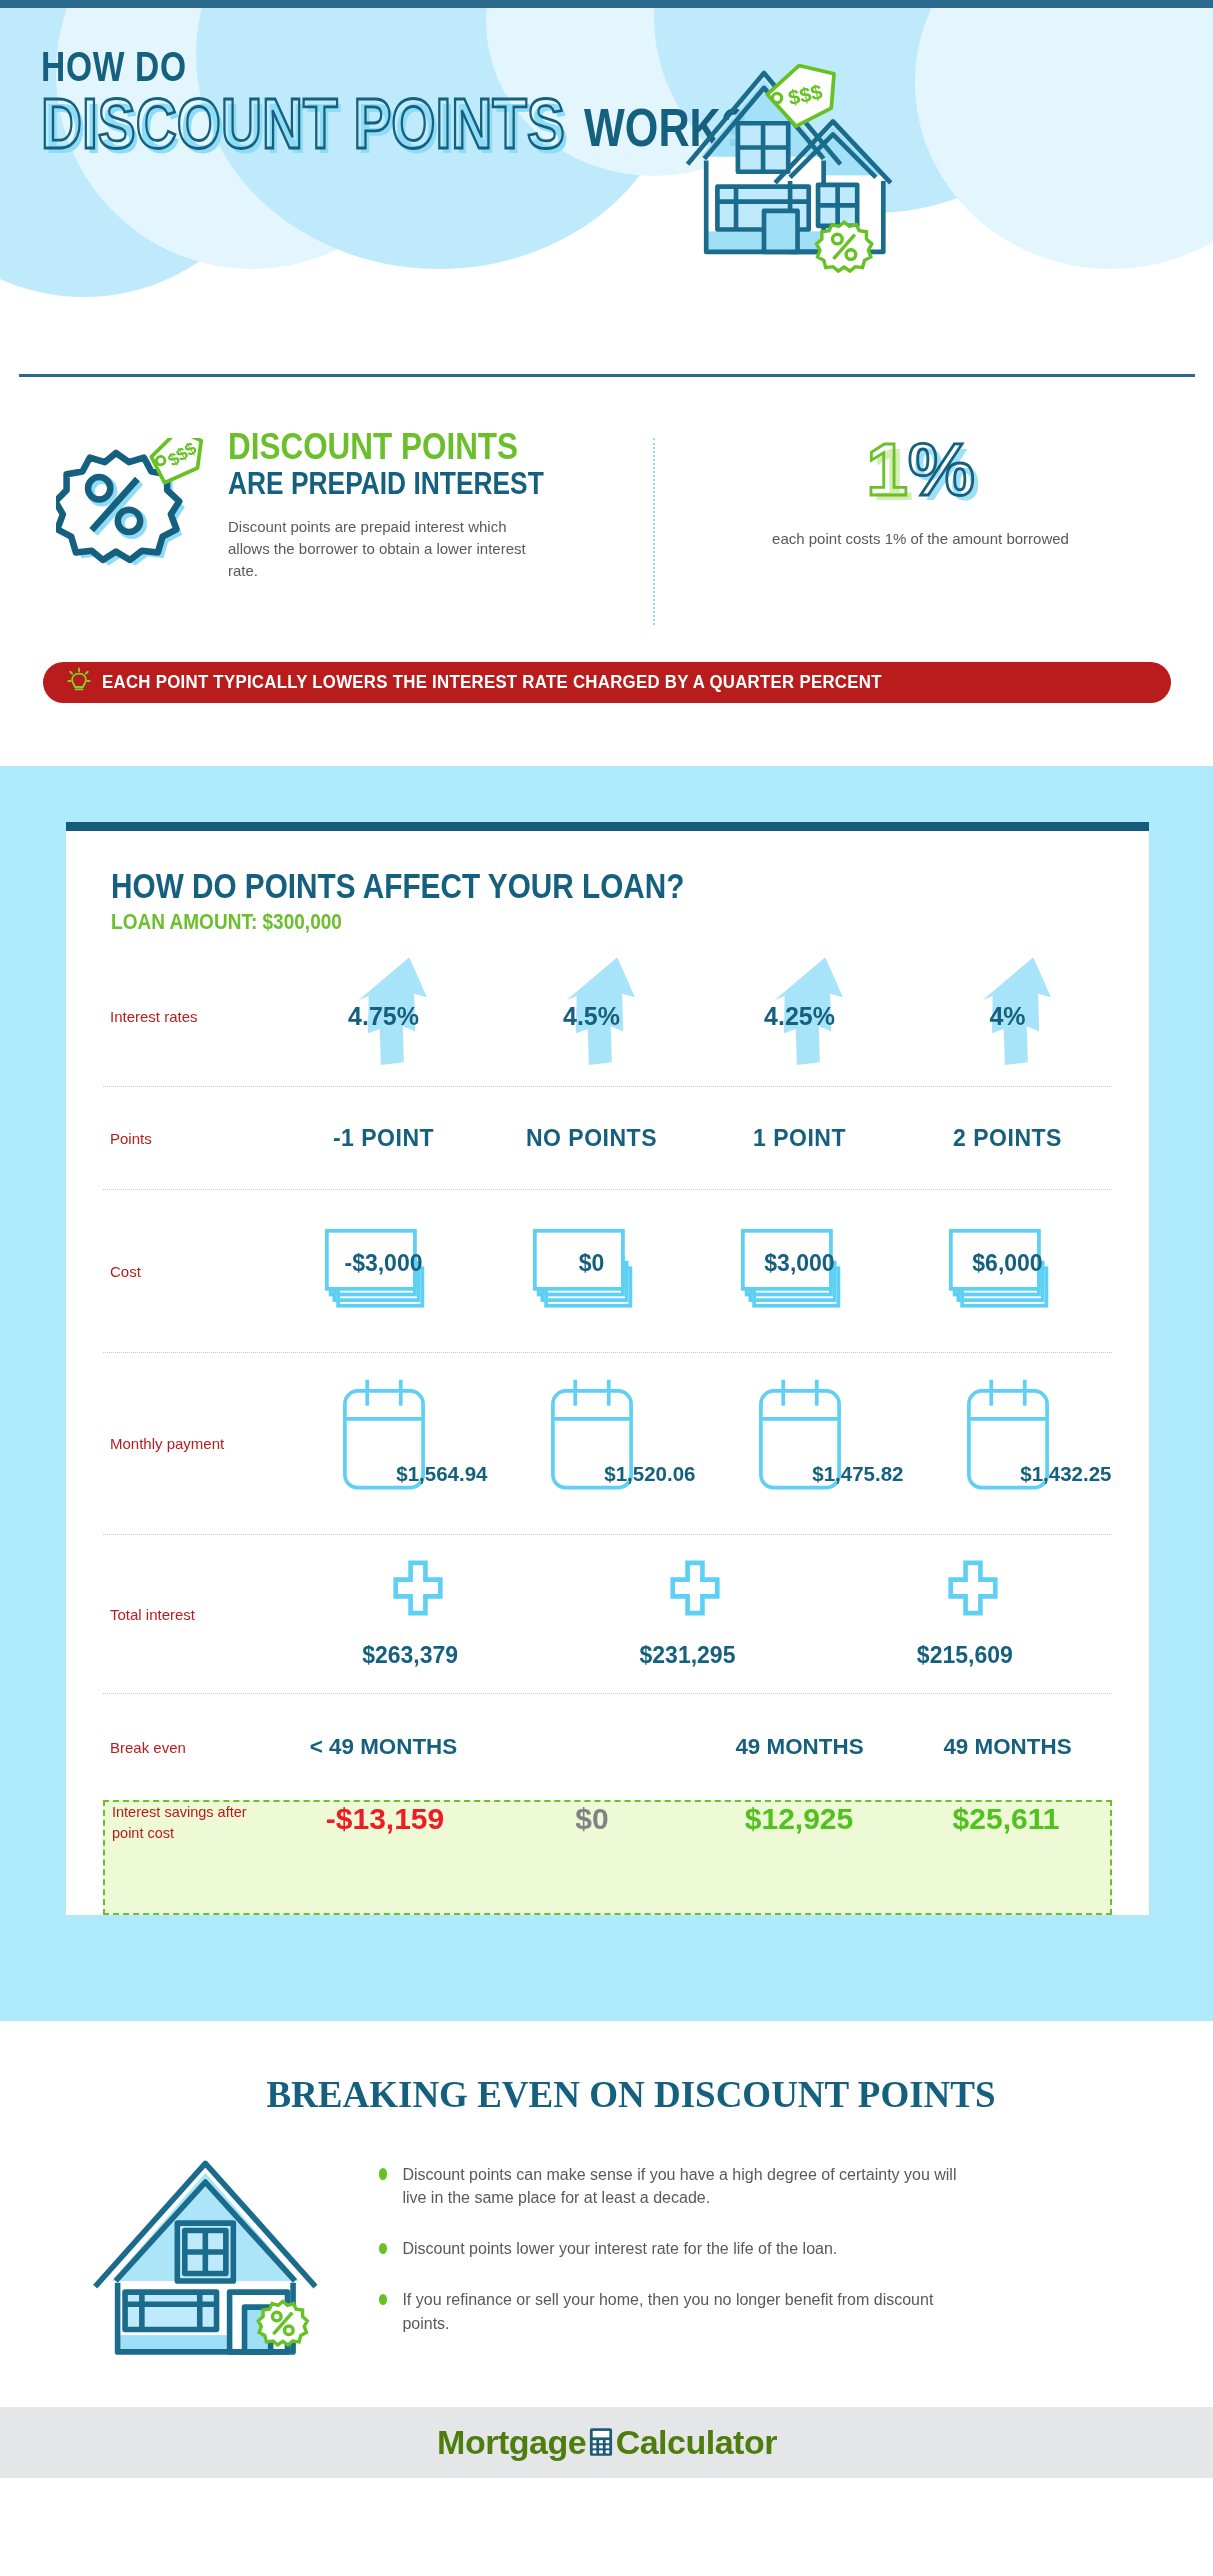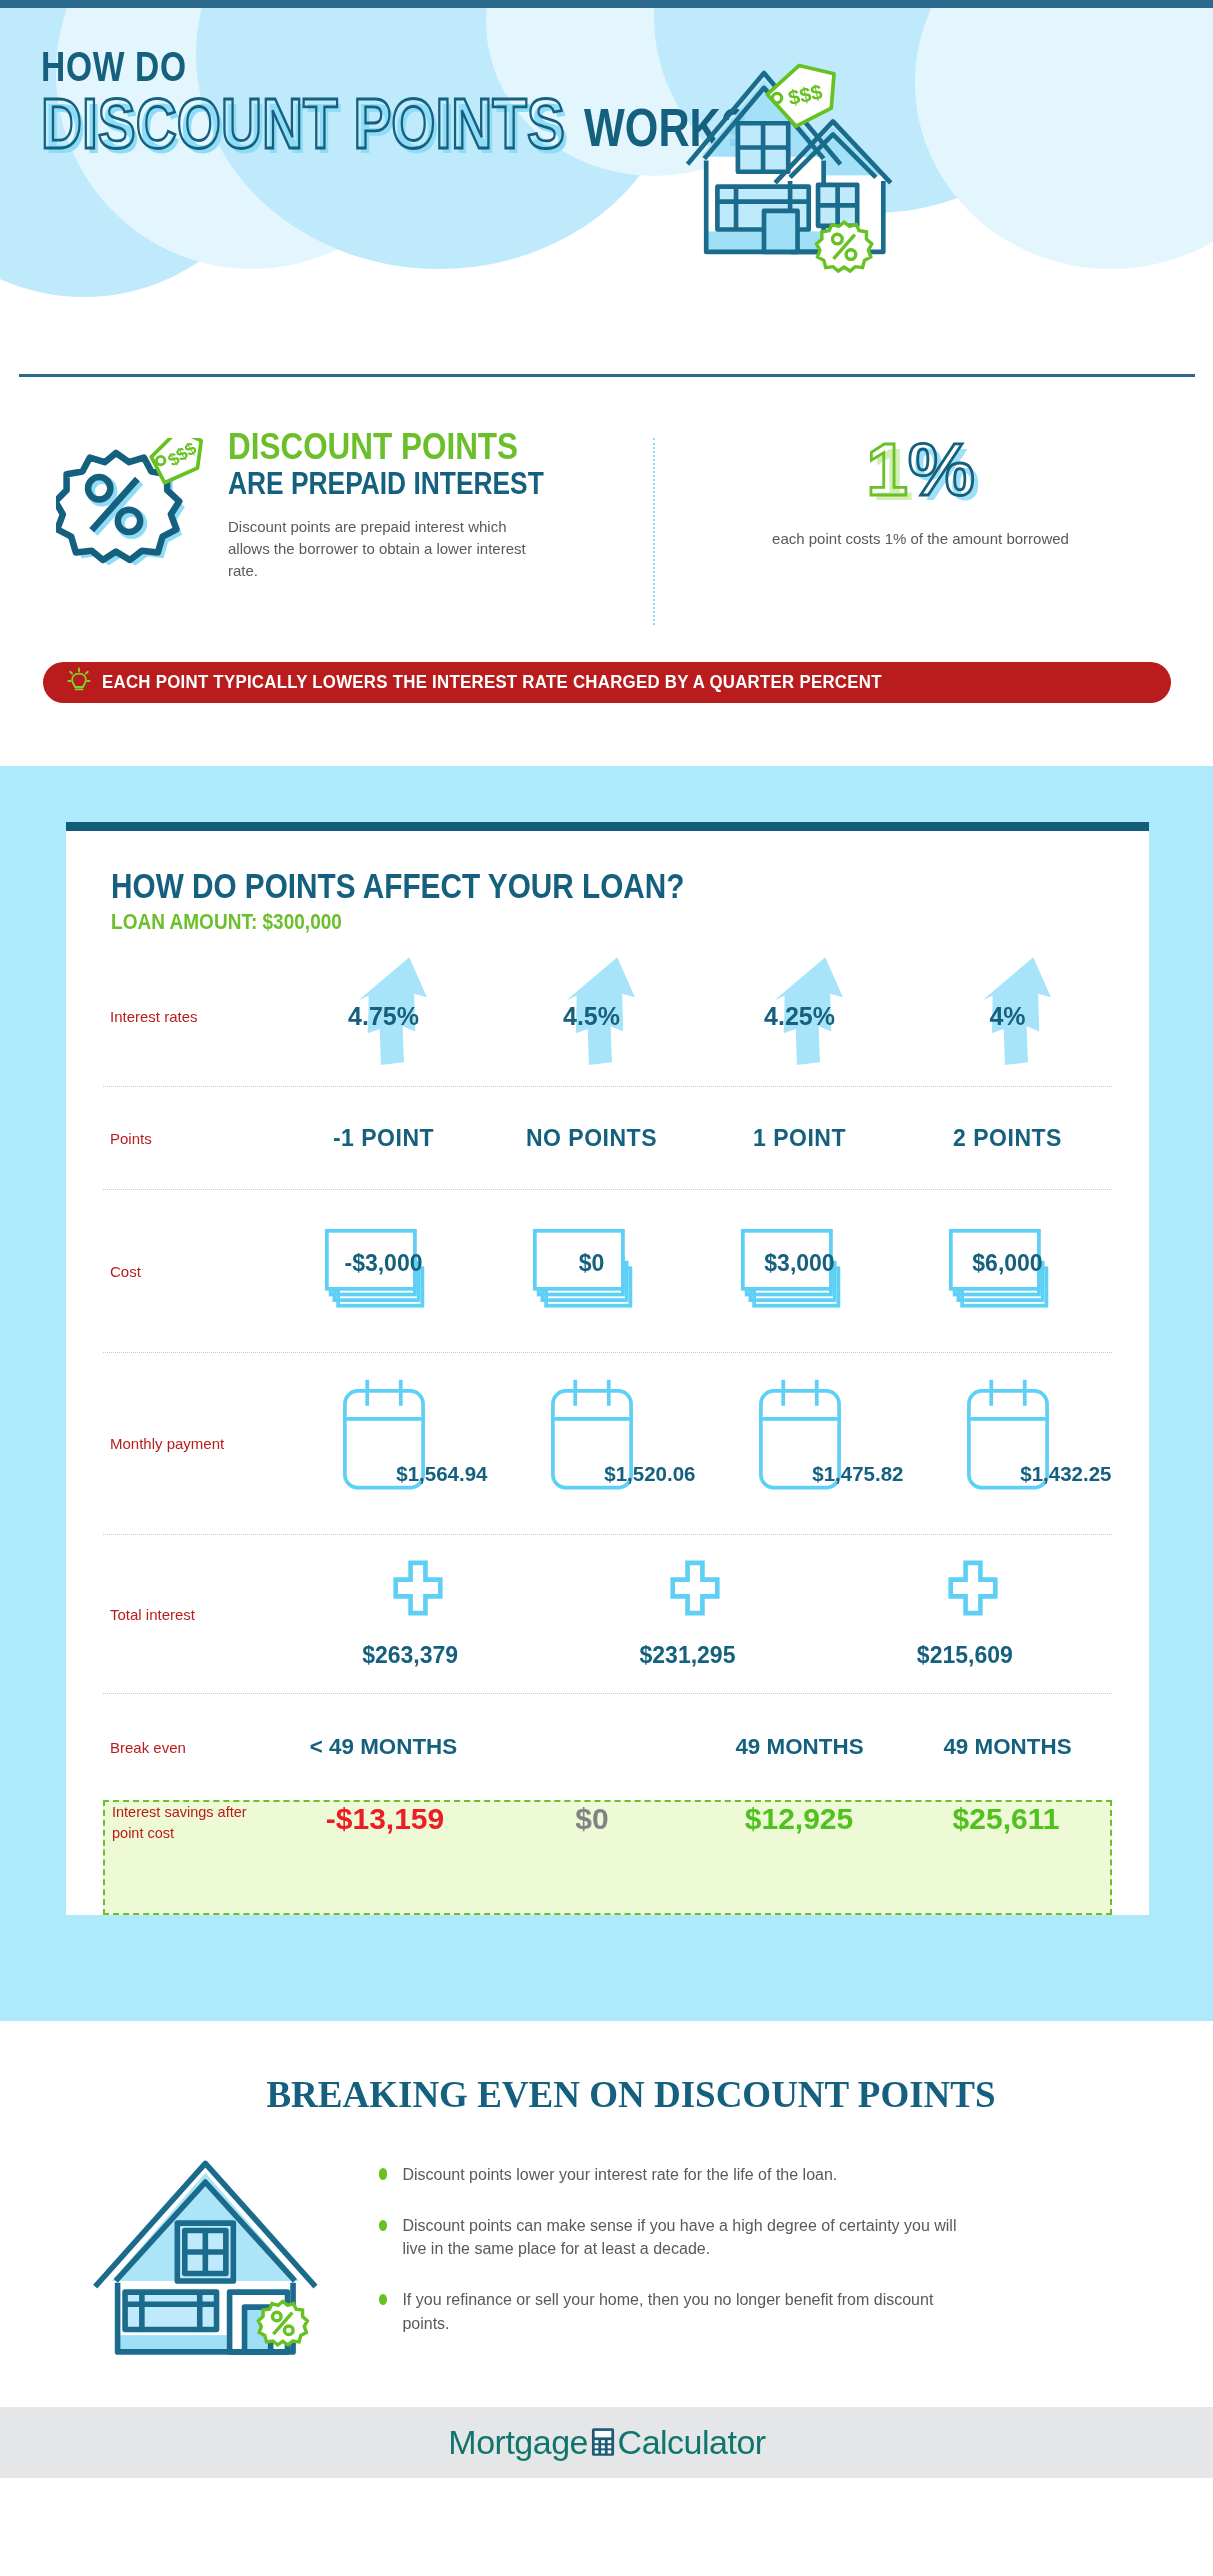--- a/index.html
+++ b/index.html
@@ -179,21 +179,21 @@
   .break-img { flex: 0 0 308px; padding-top: 9.3px; text-align: center; }
   .break-list { flex: 1; padding-top: 20.5px; padding-left: 15px; }
   .bullet { display: flex; margin-bottom: 28px; }
   .bullet-dot { width: 8.4px; height: 11.2px; background: #66c122; border-radius: 50%;
                 flex: 0 0 8.4px; margin-top: 5.6px; margin-right: 15px; }
   .bullet-text { font-size: 16px; line-height: 1.45; color: #58595b; max-width: 579px; }
 
   
   .footer { background: #e5e6e8; height: 71px; display: flex;
             align-items: center; justify-content: center; }
-  .logo { font-size: 34px; font-weight: 400; color: #0f766e;
+  .logo { font-size: 34px; font-weight: 700; color: #4d7c0f;
           display: flex; align-items: center; letter-spacing: -0.5px; }
   .logo .calc-icon { margin: 0 2.8px; display: inline-flex; }
 </style>
 </head>
 <body>
 
 <div class="page">
 
   <div class="top-bar"></div>
 
@@ -622,25 +622,25 @@
               <circle cx="36" cy="35" r="10"></circle>
                 <circle cx="64" cy="67" r="10"></circle>
               <line x1="72" y1="26" x2="28" y2="76"></line>
             </g>
           </g>
         </svg>
       </div>
       <div class="break-list">
         <div class="bullet">
           <span class="bullet-dot"></span>
-          <span class="bullet-text">Discount points lower your interest rate for the life of the loan.</span>
+          <span class="bullet-text">Discount points can make sense if you have a high degree of certainty you will live in the same place for at least a decade.</span>
         </div>
         <div class="bullet">
           <span class="bullet-dot"></span>
-          <span class="bullet-text">Discount points can make sense if you have a high degree of certainty you will live in the same place for at least a decade.</span>
+          <span class="bullet-text">Discount points lower your interest rate for the life of the loan.</span>
         </div>
         <div class="bullet">
           <span class="bullet-dot"></span>
           <span class="bullet-text">If you refinance or sell your home, then you no longer benefit from discount points.</span>
         </div>
       </div>
     </div>
   </div>
 
   <div class="footer">

